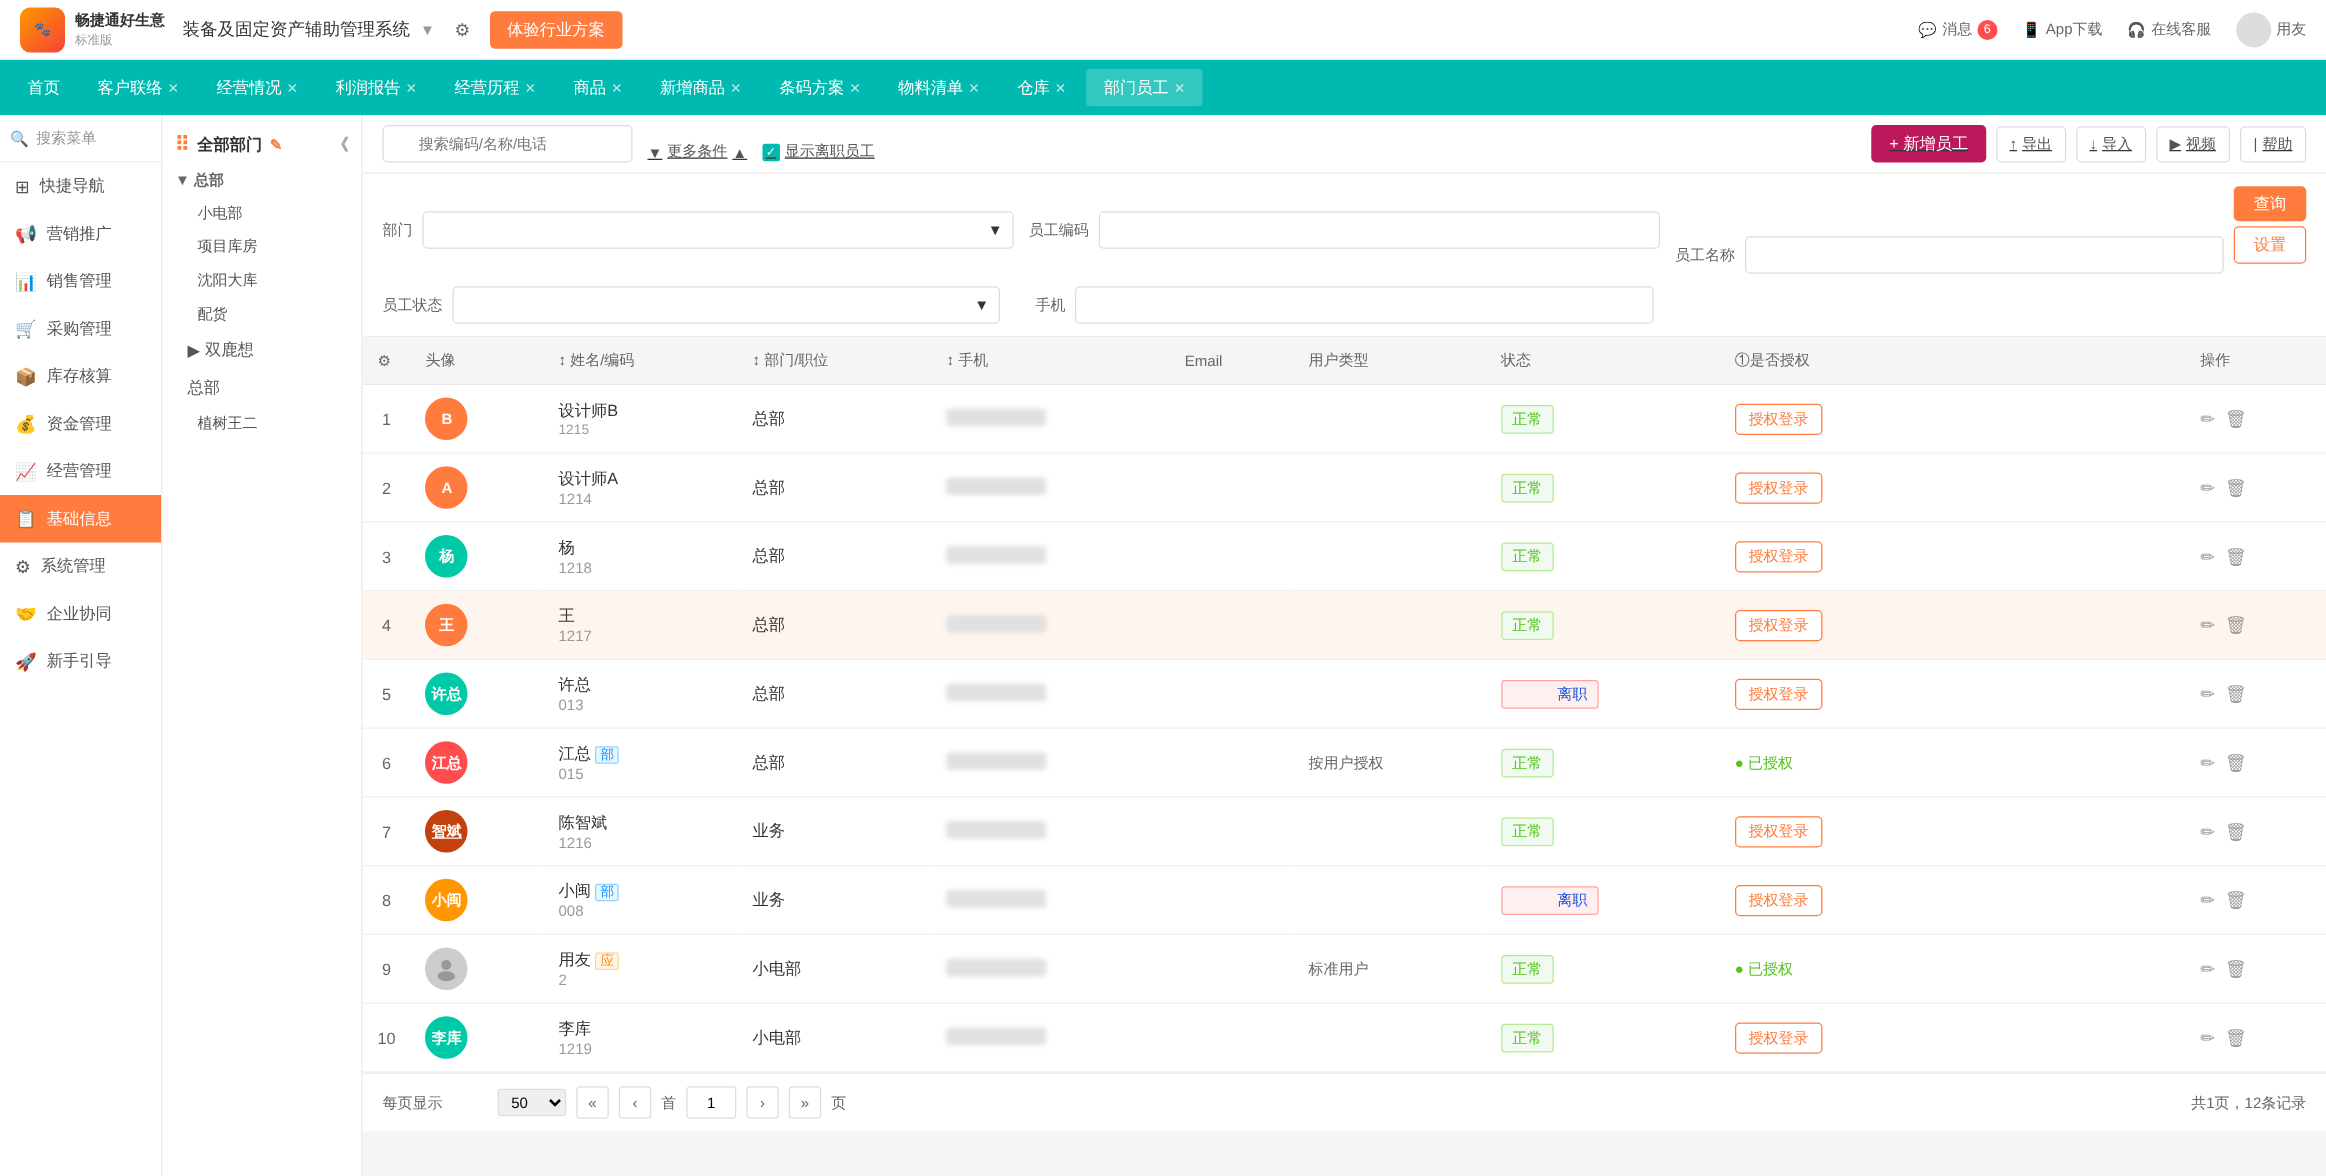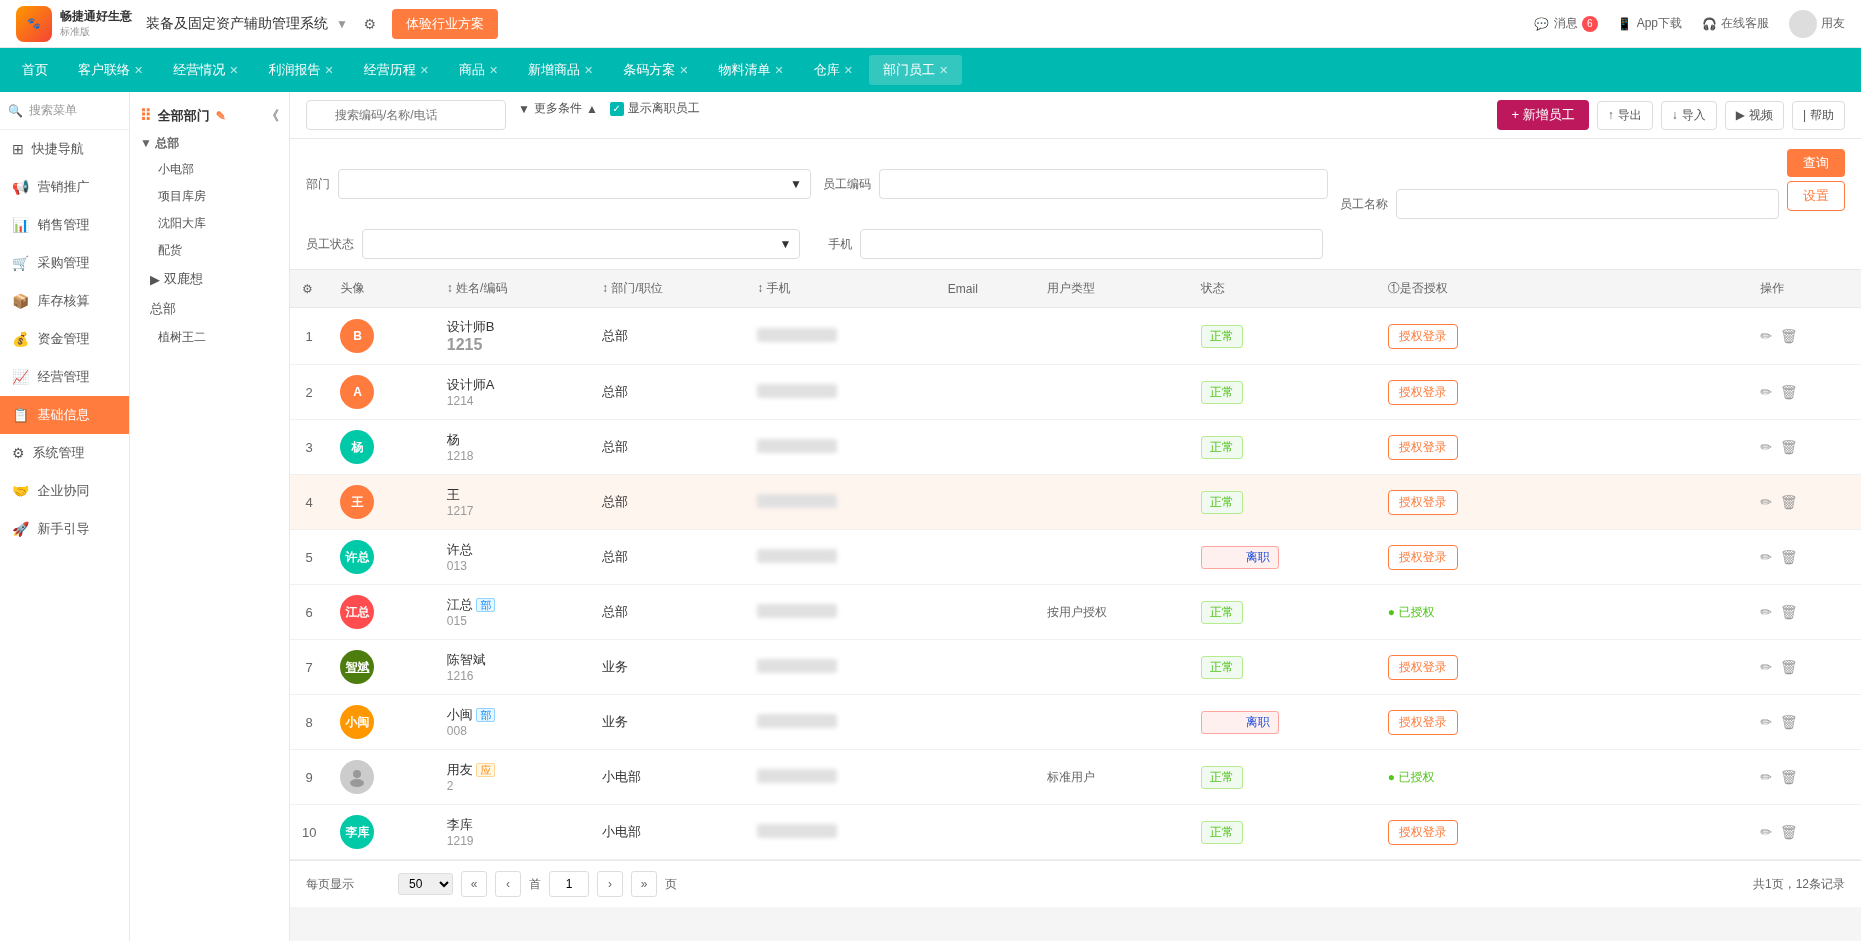--- a/index.html
+++ b/index.html
@@ -163,23 +163,24 @@
     
     .content {
       flex: 1;
       overflow-y: auto;
       background: #f5f5f5;
     }
     .content-header {
       background: #fff;
       padding: 8px 16px;
       display: flex;
-      align-items: flex-start;
+      align-items: flex-end;
       gap: 12px;
       border-bottom: 1px solid #e8e8e8;
+      text-decoration: underline;
     }
     .search-input-sm {
       height: 30px;
       border: 1px solid #ddd;
       border-radius: 4px;
       padding: 0 8px 0 28px;
       font-size: 12px;
       width: 200px;
       position: relative;
     }
@@ -588,21 +589,21 @@
           </tr>
         </thead>
         <tbody id="table-body">
         <tr>
     <td class="row-num">1</td>
     <td>
                 <div class="avatar-circle" style="background:#ff7c3e;">B</div>
               </td>
     <td>
                 <div style="font-size:13px;color:#333;">设计师B</div>
-                <div style="font-size:16px;color:#999;font-weight:bold;">1215</div>
+                <div style="font-size:11px;color:#999;">1215</div>
               </td>
     <td><span style="font-size:13px;color:#333;">总部</span></td>
     <td><span class="blur-text"></span></td>
     <td></td>
     <td></td>
     <td><span class="status-badge status-normal">正常</span></td>
     <td><button class="btn-auth">授权登录</button></td>
     <td></td>
     <td>
       <div class="action-icons">
@@ -724,21 +725,21 @@
     <td>
       <div class="action-icons">
         <span class="action-icon">✏</span>
         <span class="action-icon">🗑</span>
       </div>
     </td>
   </tr>
             <tr>
     <td class="row-num">7</td>
     <td>
-                <div class="avatar-circle" style="background:#4d7c0f;text-decoration:underline;">智斌</div>
+                <div class="avatar-circle" style="background:#c2410c;text-decoration:underline;">智斌</div>
               </td>
     <td>
                 <div style="font-size:13px;color:#333;">陈智斌</div>
                 <div style="font-size:12px;color:#999;">1216</div>
               </td>
     <td><span style="font-size:13px;color:#333;">业务</span></td>
     <td><span class="blur-text"></span></td>
     <td></td>
     <td></td>
     <td><span class="status-badge status-normal">正常</span></td>

